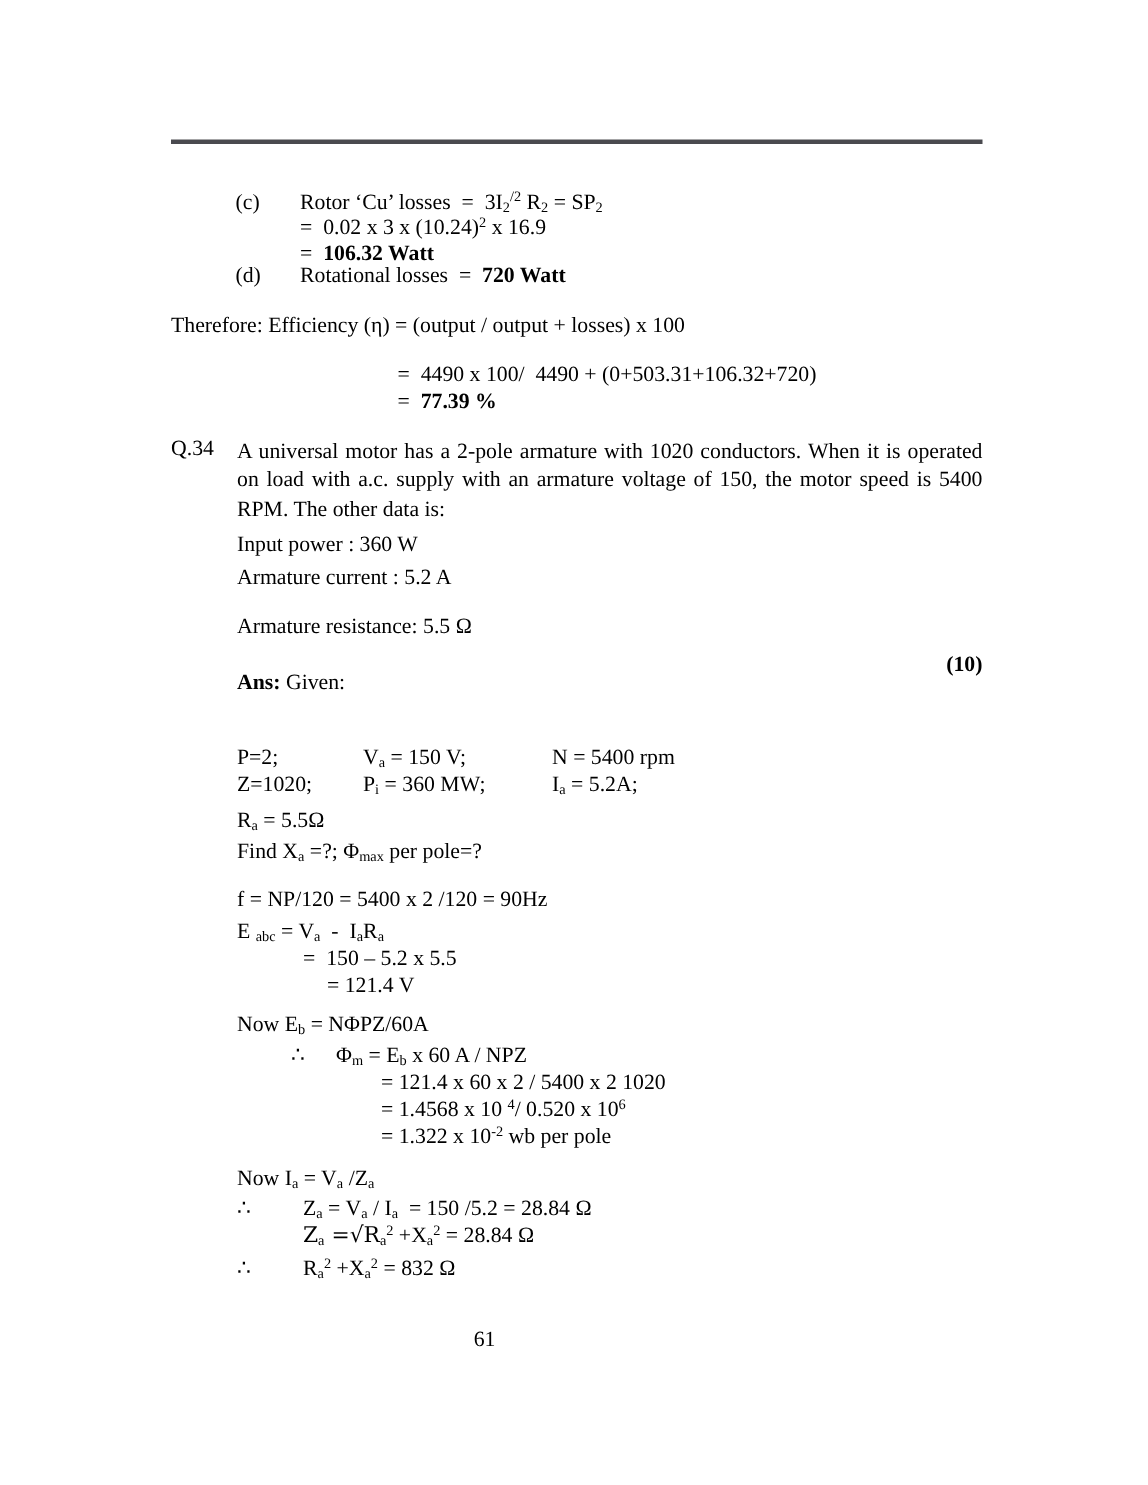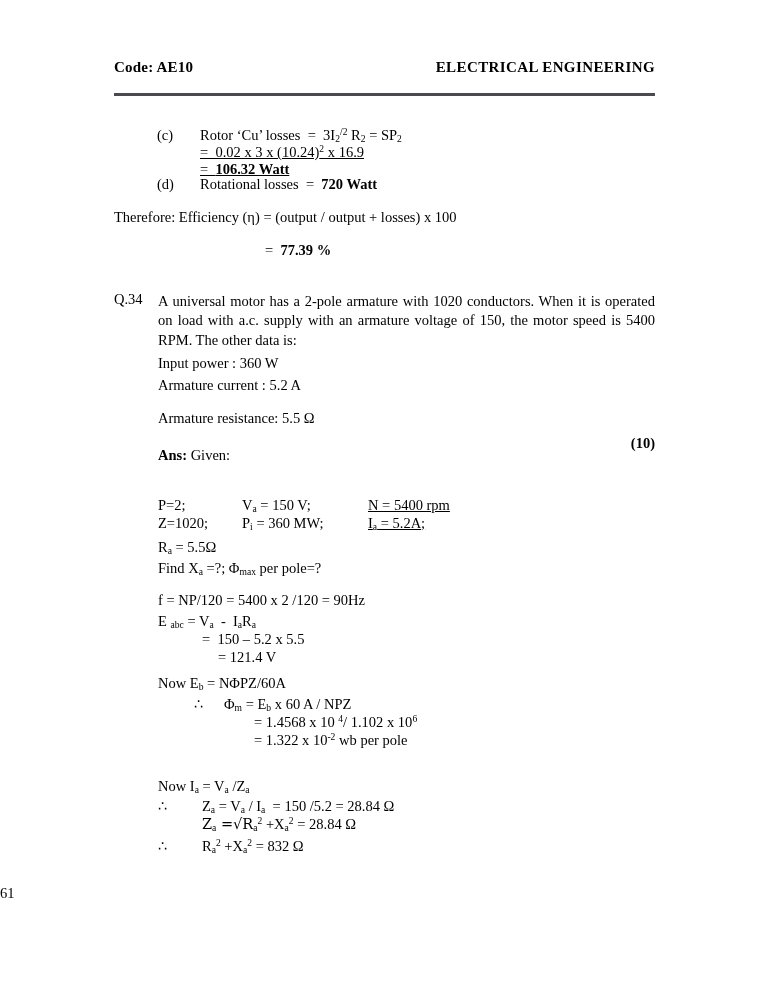--- a/index.html
+++ b/index.html
@@ -55,21 +55,21 @@
   .lbl-row {
     display: flex;
     align-items: baseline;
   }
   .lbl {
     width: 43px;
     flex: 0 0 43px;
   }
 
   .line { white-space: pre; }
-  .line + .line { margin-top: 2.5px; text-decoration: underline; }
+  .line + .line { margin-top: 2.5px; }
 
   b.bd { font-weight: bold; }
 
   sub {
     font-size: 0.66em;
     vertical-align: -0.24em;
     line-height: 0;
   }
   sup {
     font-size: 0.66em;
@@ -104,49 +104,46 @@
   .given-grid {
     position: absolute;
   }
   .given-grid .grow {
     display: flex;
     white-space: pre;
   }
   .given-grid .grow + .grow { margin-top: 3px; }
   .gc1 { flex: 0 0 84px; }
   .gc2 { flex: 0 0 126px; }
-  .gc3 { flex: 0 0 auto; text-decoration: underline; }
+  .gc3 { flex: 0 0 auto; }
 
   
   .mline { white-space: pre; }
   .mstack .mline + .mline { margin-top: 3.5px; }
 
   .ind1 { padding-left: 44px; }
   .ind2 { padding-left: 60px; }
 
   .therefore { display: inline-block; width: 30px; }
 
   .pageno {
     position: absolute;
     left: 0;
     top: 886px;
     width: 646px;
+    text-align: center;
   }
 
   .radic { font-family: "DejaVu Serif", serif; }
 </style>
 </head>
 <body>
 
 <div class="page">
 
-  <div class="header">
-    <div class="header-left">Code: AE10</div>
-    <div class="header-right">ELECTRICAL ENGINEERING</div>
-  </div>
   <div class="rule"></div>
 
   <div class="blk" style="left:157px; top:128px;">
     <div class="lbl-row">
       <div class="lbl">(c)</div>
       <div>
         <div class="line"><span>Rotor ‘Cu’ losses  =  3I</span><sub>2</sub><sup>/2</sup><span> R</span><sub>2</sub><span> = SP</span><sub>2</sub></div>
         <div class="line"><span>=  0.02 x 3 x (10.24)</span><sup>2</sup><span> x 16.9</span></div>
         <div class="line"><span>=  </span><b class="bd">106.32 Watt</b></div>
       </div>
@@ -156,20 +153,21 @@
   <div class="blk" style="left:157px; top:177px;">
     <div class="lbl-row">
       <div class="lbl">(d)</div>
       <div class="line"><span>Rotational losses  =  </span><b class="bd">720 Watt</b></div>
     </div>
   </div>
 
   <div class="blk" style="left:114px; top:210px;">Therefore: Efficiency (η)  =  (output / output + losses) x 100</div>
 
   <div class="blk mstack" style="left:265px; top:243px;">
+    <div class="mline">=  4490 x 100/  4490 + (0+503.31+106.32+720)</div>
     <div class="mline"><span>=  </span><b class="bd">77.39 %</b></div>
   </div>
 
   <div class="q-row" style="left:114px; top:292px; width:541px;">
     <div class="q-num">Q.34</div>
     <div class="q-body para">A universal motor has a 2-pole armature with 1020 conductors. When it is operated on load with a.c. supply with an armature voltage of 150, the motor speed is 5400 RPM. The other data is:</div>
   </div>
 
   <div class="blk" style="left:158px; top:356px;">Input power : 360 W</div>
   <div class="blk" style="left:158px; top:378px;">Armature current : 5.2 A</div>
@@ -201,21 +199,22 @@
   <div class="blk mstack" style="left:158px; top:614px;">
     <div class="mline"><span>E </span><sub>abc</sub><span> = V</span><sub>a</sub><span>  -  I</span><sub>a</sub><span>R</span><sub>a</sub></div>
     <div class="mline ind1">=  150 – 5.2 x 5.5</div>
     <div class="mline ind2">= 121.4 V</div>
   </div>
 
   <div class="blk" style="left:158px; top:676px;"><span>Now  E</span><sub>b</sub><span> = NΦPZ/60A</span></div>
 
   <div class="blk mstack" style="left:158px; top:697px;margin-left:36px;">
     <div class="mline"><span class="therefore">∴</span><span>Φ</span><sub>m</sub><span> = E</span><sub>b</sub><span> x 60 A / NPZ</span></div>
-    <div class="mline ind2"><span>= 1.4568 x 10 </span><sup>4</sup><span>/ 1.102 x 10</span><sup>6</sup></div>
+    <div class="mline ind2">= 121.4 x 60 x 2 / 5400 x 2 1020</div>
+    <div class="mline ind2"><span>= 1.4568 x 10 </span><sup>4</sup><span>/ 0.520 x 10</span><sup>6</sup></div>
     <div class="mline ind2"><span>= 1.322 x 10</span><sup>-2</sup><span> wb per pole</span></div>
   </div>
 
   <div class="blk" style="left:158px; top:779px;"><span>Now I</span><sub>a</sub><span> = V</span><sub>a</sub><span> /Z</span><sub>a</sub></div>
 
   <div class="blk mstack" style="left:158px; top:799px;">
     <div class="mline"><span class="therefore">∴</span><span style="display:inline-block;width:14px;"></span><span>Z</span><sub>a</sub><span> = V</span><sub>a</sub><span> / I</span><sub>a</sub><span>  = 150 /5.2 = 28.84 Ω</span></div>
     <div class="mline ind1"><span class="radic">Z</span><sub>a</sub><span class="radic"> =√R</span><sub>a</sub><sup>2</sup><span> +X</span><sub>a</sub><sup>2</sup><span> = 28.84 Ω</span></div>
     <div class="mline" style="margin-top:7px;"><span class="therefore">∴</span><span style="display:inline-block;width:14px;"></span><span>R</span><sub>a</sub><sup>2</sup><span> +X</span><sub>a</sub><sup>2</sup><span> = 832 Ω</span></div>
   </div>

